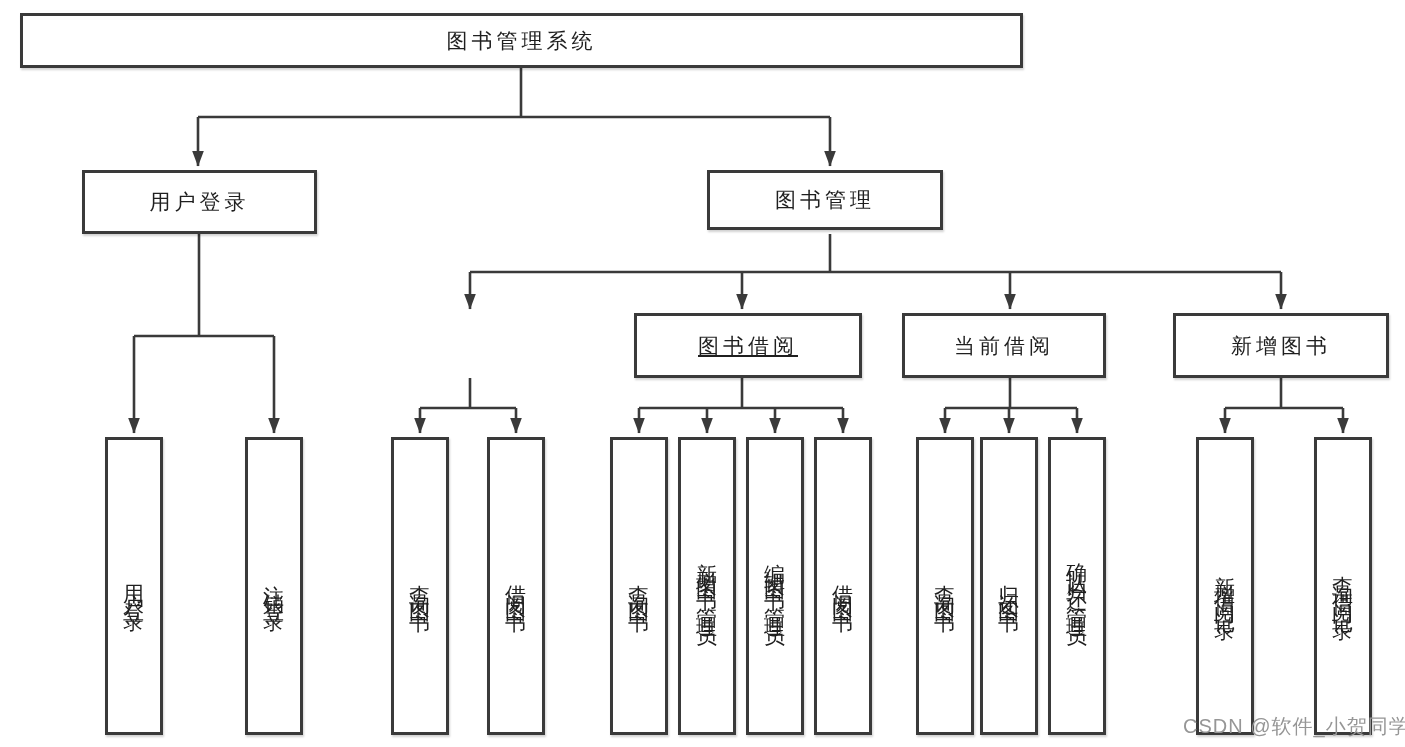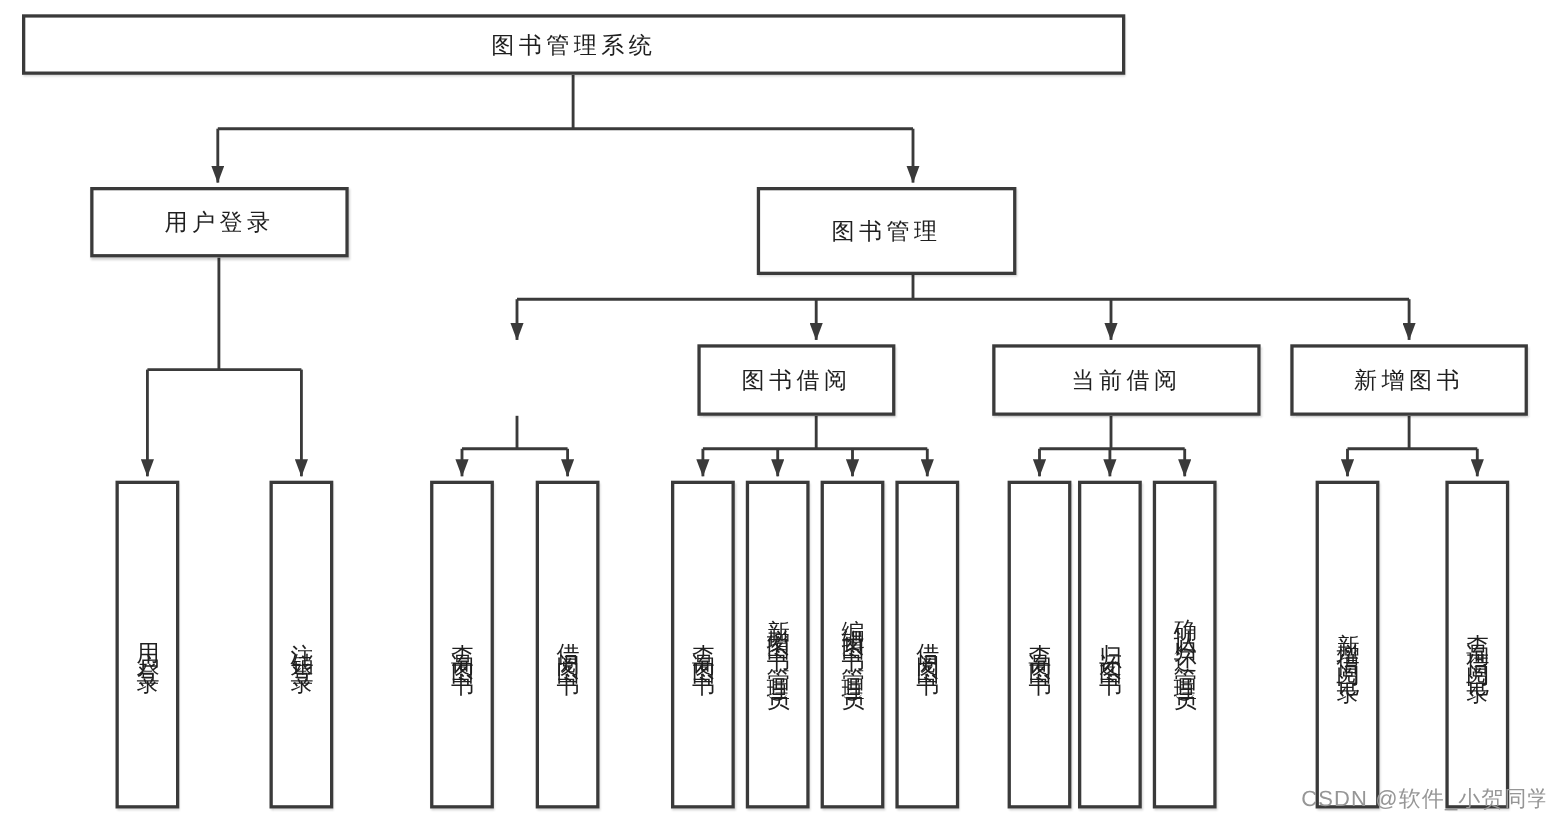--- a/index.html
+++ b/index.html
@@ -90,24 +90,24 @@
 
     <line x1="1281" y1="378" x2="1281" y2="408"></line>
     <line x1="1225" y1="408" x2="1343" y2="408"></line>
     <line x1="1225" y1="408" x2="1225" y2="433" marker-end="url(#arrow)"></line>
     <line x1="1343" y1="408" x2="1343" y2="433" marker-end="url(#arrow)"></line>
   </svg>
 
   <div class="box hbox" style="left:20px;top:13px;width:1003px;height:55px;">图书管理系统</div>
 
   <div class="box hbox" style="left:82px;top:170px;width:235px;height:64px;">用户登录</div>
-  <div class="box hbox" style="left:688px;top:170px;width:236px;height:80px;">图书管理</div>
+  <div class="box hbox" style="left:707px;top:170px;width:236px;height:60px;">图书管理</div>
 
-  <div class="box hbox" style="left:634px;top:313px;width:180px;height:65px;">图书借阅</div>
-  <div class="box hbox" style="left:902px;top:313px;width:244px;height:65px;">当前借阅</div>
+  <div class="box hbox" style="left:634px;top:313px;width:228px;height:65px;text-decoration:underline;">图书借阅</div>
+  <div class="box hbox" style="left:902px;top:313px;width:204px;height:65px;">当前借阅</div>
   <div class="box hbox" style="left:1173px;top:313px;width:216px;height:65px;">新增图书</div>
 
   <div class="box leaf" style="left:105px;top:437px;width:58px;height:298px;">用户登录</div>
   <div class="box leaf" style="left:245px;top:437px;width:58px;height:298px;">注销登录</div>
 
   <div class="box leaf" style="left:391px;top:437px;width:58px;height:298px;">查询图书</div>
   <div class="box leaf" style="left:487px;top:437px;width:58px;height:298px;">借阅图书</div>
 
   <div class="box leaf" style="left:610px;top:437px;width:58px;height:298px;">查询图书</div>
   <div class="box leaf" style="left:678px;top:437px;width:58px;height:298px;">新增图书（管理员）</div>

